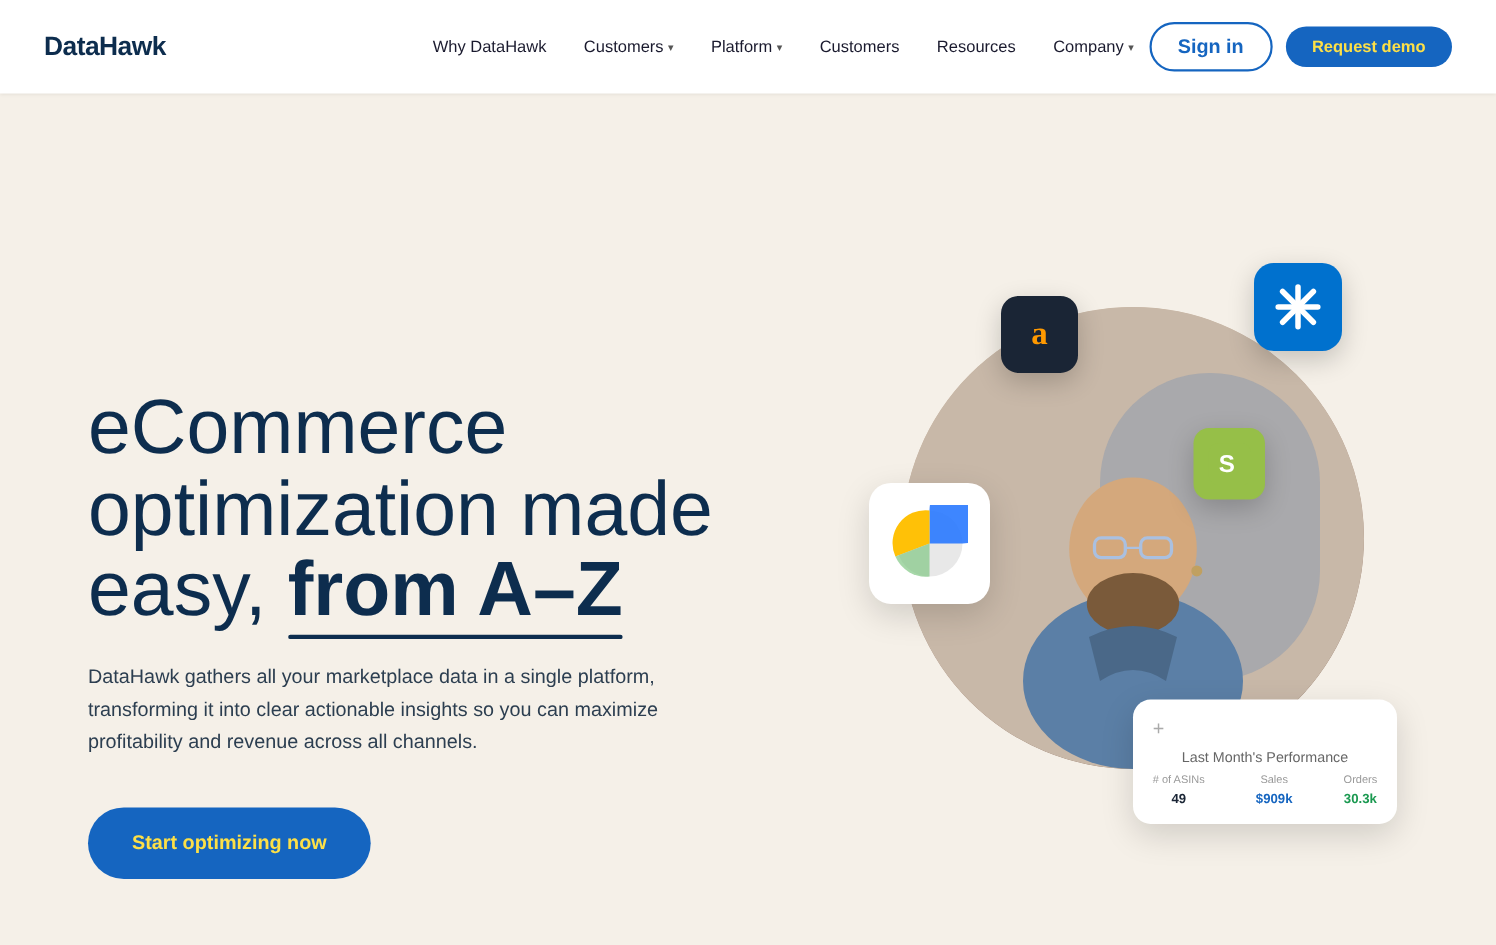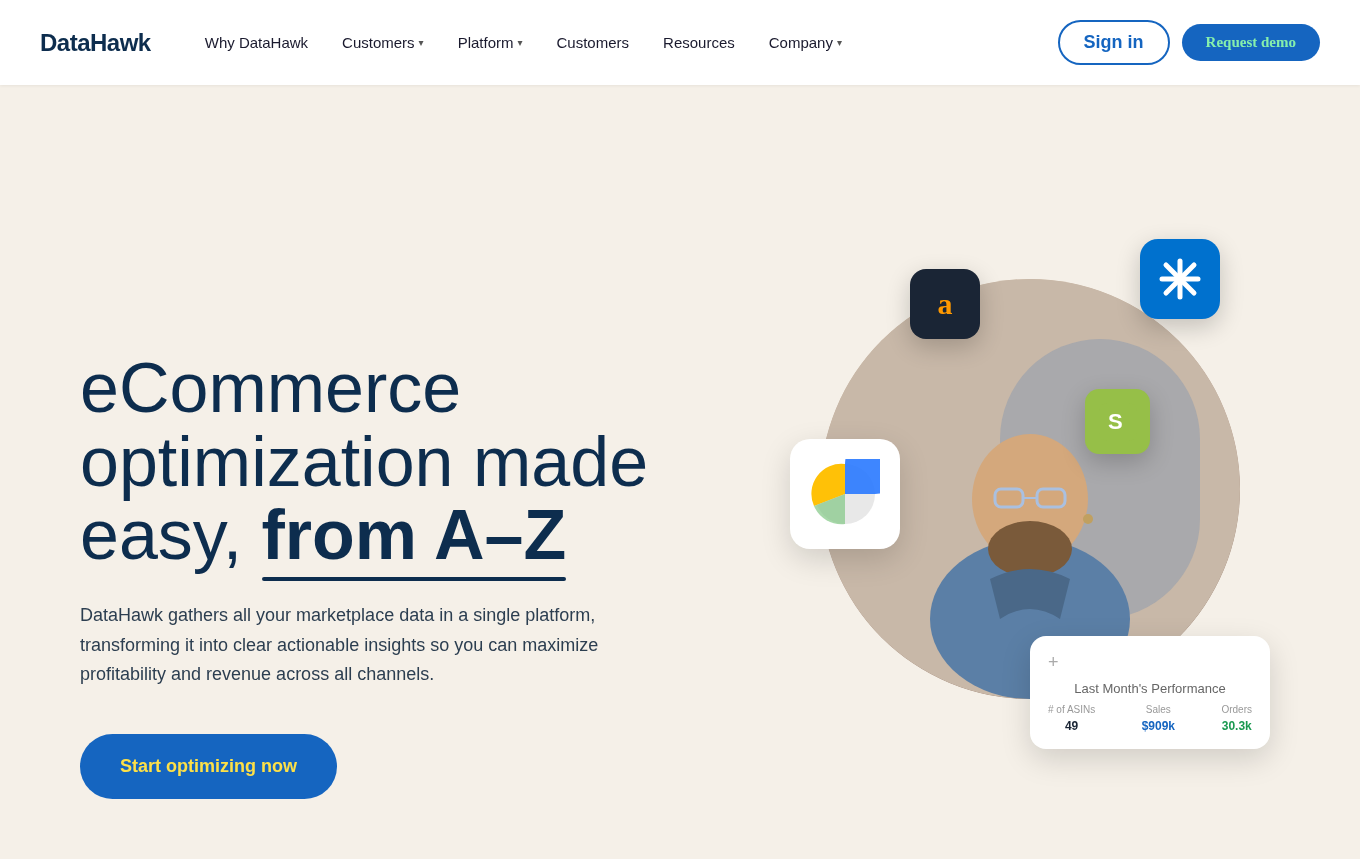--- a/index.html
+++ b/index.html
@@ -22,20 +22,21 @@
       color: #0d2d4e;
       letter-spacing: -0.5px;
       margin-right: 40px;
       white-space: nowrap;
     }
     .nav-links {
       display: flex;
       align-items: center;
       gap: 6px;
       flex: 1;
+      justify-content: flex-end;
     }
     .nav-link {
       padding: 8px 14px;
       color: #1a1a2e;
       font-size: 15px;
       font-weight: 500;
       cursor: pointer;
       border-radius: 6px;
       display: flex;
       align-items: center;
@@ -58,26 +59,25 @@
       color: #1565c0;
       border-radius: 50px;
       font-size: 18px;
       font-weight: 600;
       cursor: pointer;
     }
     .btn-demo {
       padding: 10px 24px;
       border: none;
       background: #1565c0;
-      color: #86efac;
+      color: #fde047;
       border-radius: 50px;
       font-size: 15px;
       font-weight: 600;
       cursor: pointer;
-      font-family: Liberation Serif, serif;
     }
 
     
     .hero {
       background: #f5f0e8;
       min-height: 774px;
       padding: 60px 60px 60px 80px;
       display: flex;
       align-items: flex-end;
       position: relative;

